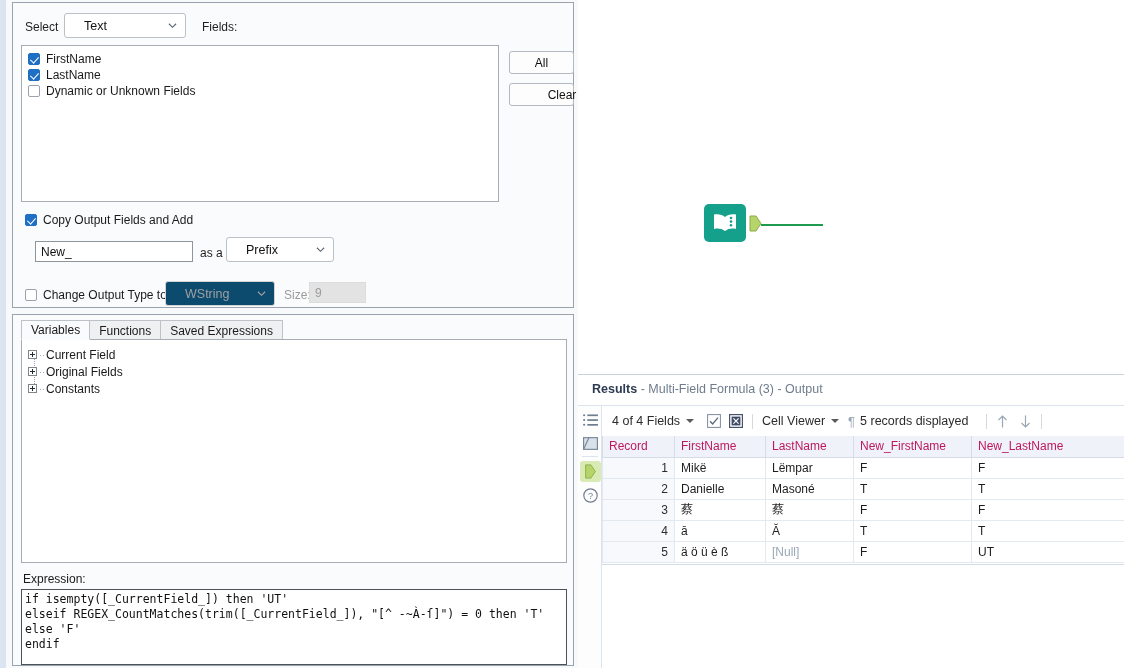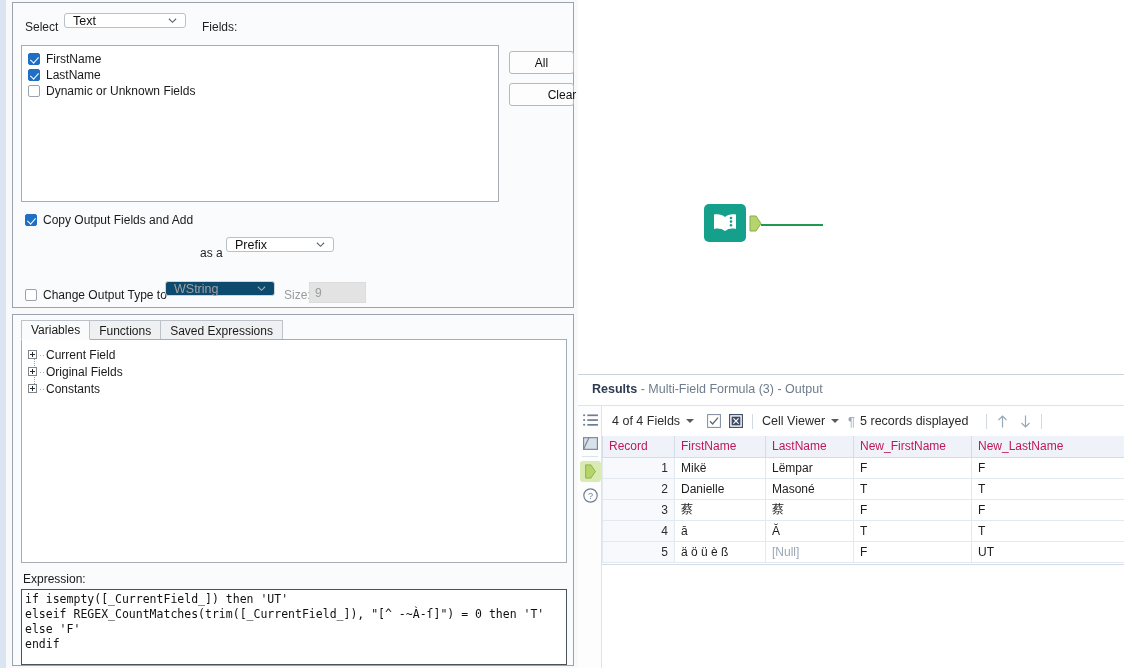--- a/index.html
+++ b/index.html
@@ -33,22 +33,22 @@
   }
   #expr-section {
     left: 6px; top: 314px; width: 562px; height: 352px;
   }
 
   .lbl { position: absolute; font-size: 12px; color: #1f1f1f; white-space: nowrap; }
 
   
   .combo {
     position: absolute; background: #fff; border: 1px solid #b9c0c8;
-    border-radius: 3px; height: 15px; display: flex; align-items: center;
-    padding-left: 8px; font-size: 12.5px; color: #111;
+    border-radius: 3px; height: 25px; display: flex; align-items: center;
+    padding-left: 19px; font-size: 12.5px; color: #111;
   }
   .combo .chev {
     position: absolute; right: 8px; top: 50%; transform: translateY(-55%);
     width: 9px; height: 9px;
   }
   .combo.disabled { background: #0c4a6e; border-color: #d4d4d4; color: #a0a0a0; }
 
   
   #fields-list {
     position: absolute; left: 8px; top: 42px; width: 478px; height: 157px;
@@ -235,20 +235,21 @@
       </div>
 
       <div class="btn" style="left:496px; top:48px; width:65px; height:23px;">All</div>
       <div class="btn" style="left:496px; top:80px; width:65px; height:23px;padding-left:41px;">Clear</div>
 
       <div class="fld-row" style="position:absolute; left:10px; top:209px;">
         <span class="cb on"></span>
         <span class="fld-name">Copy Output Fields and Add</span>
       </div>
 
+      <div class="txtin" style="left:22px; top:238px; width:158px;">New_</div>
       <div class="lbl" style="left:187px; top:243px;">as a</div>
 
       <div class="combo" style="left:213px; top:234px; width:108px;">
         <span>Prefix</span>
         <svg class="chev" viewBox="0 0 10 10">
             <path d="M1 3 L5 7 L9 3" fill="none" stroke="#5a6470" stroke-width="1.2"></path>
           </svg>
       </div>
 
       <div class="fld-row" style="position:absolute; left:10px; top:284px;">

